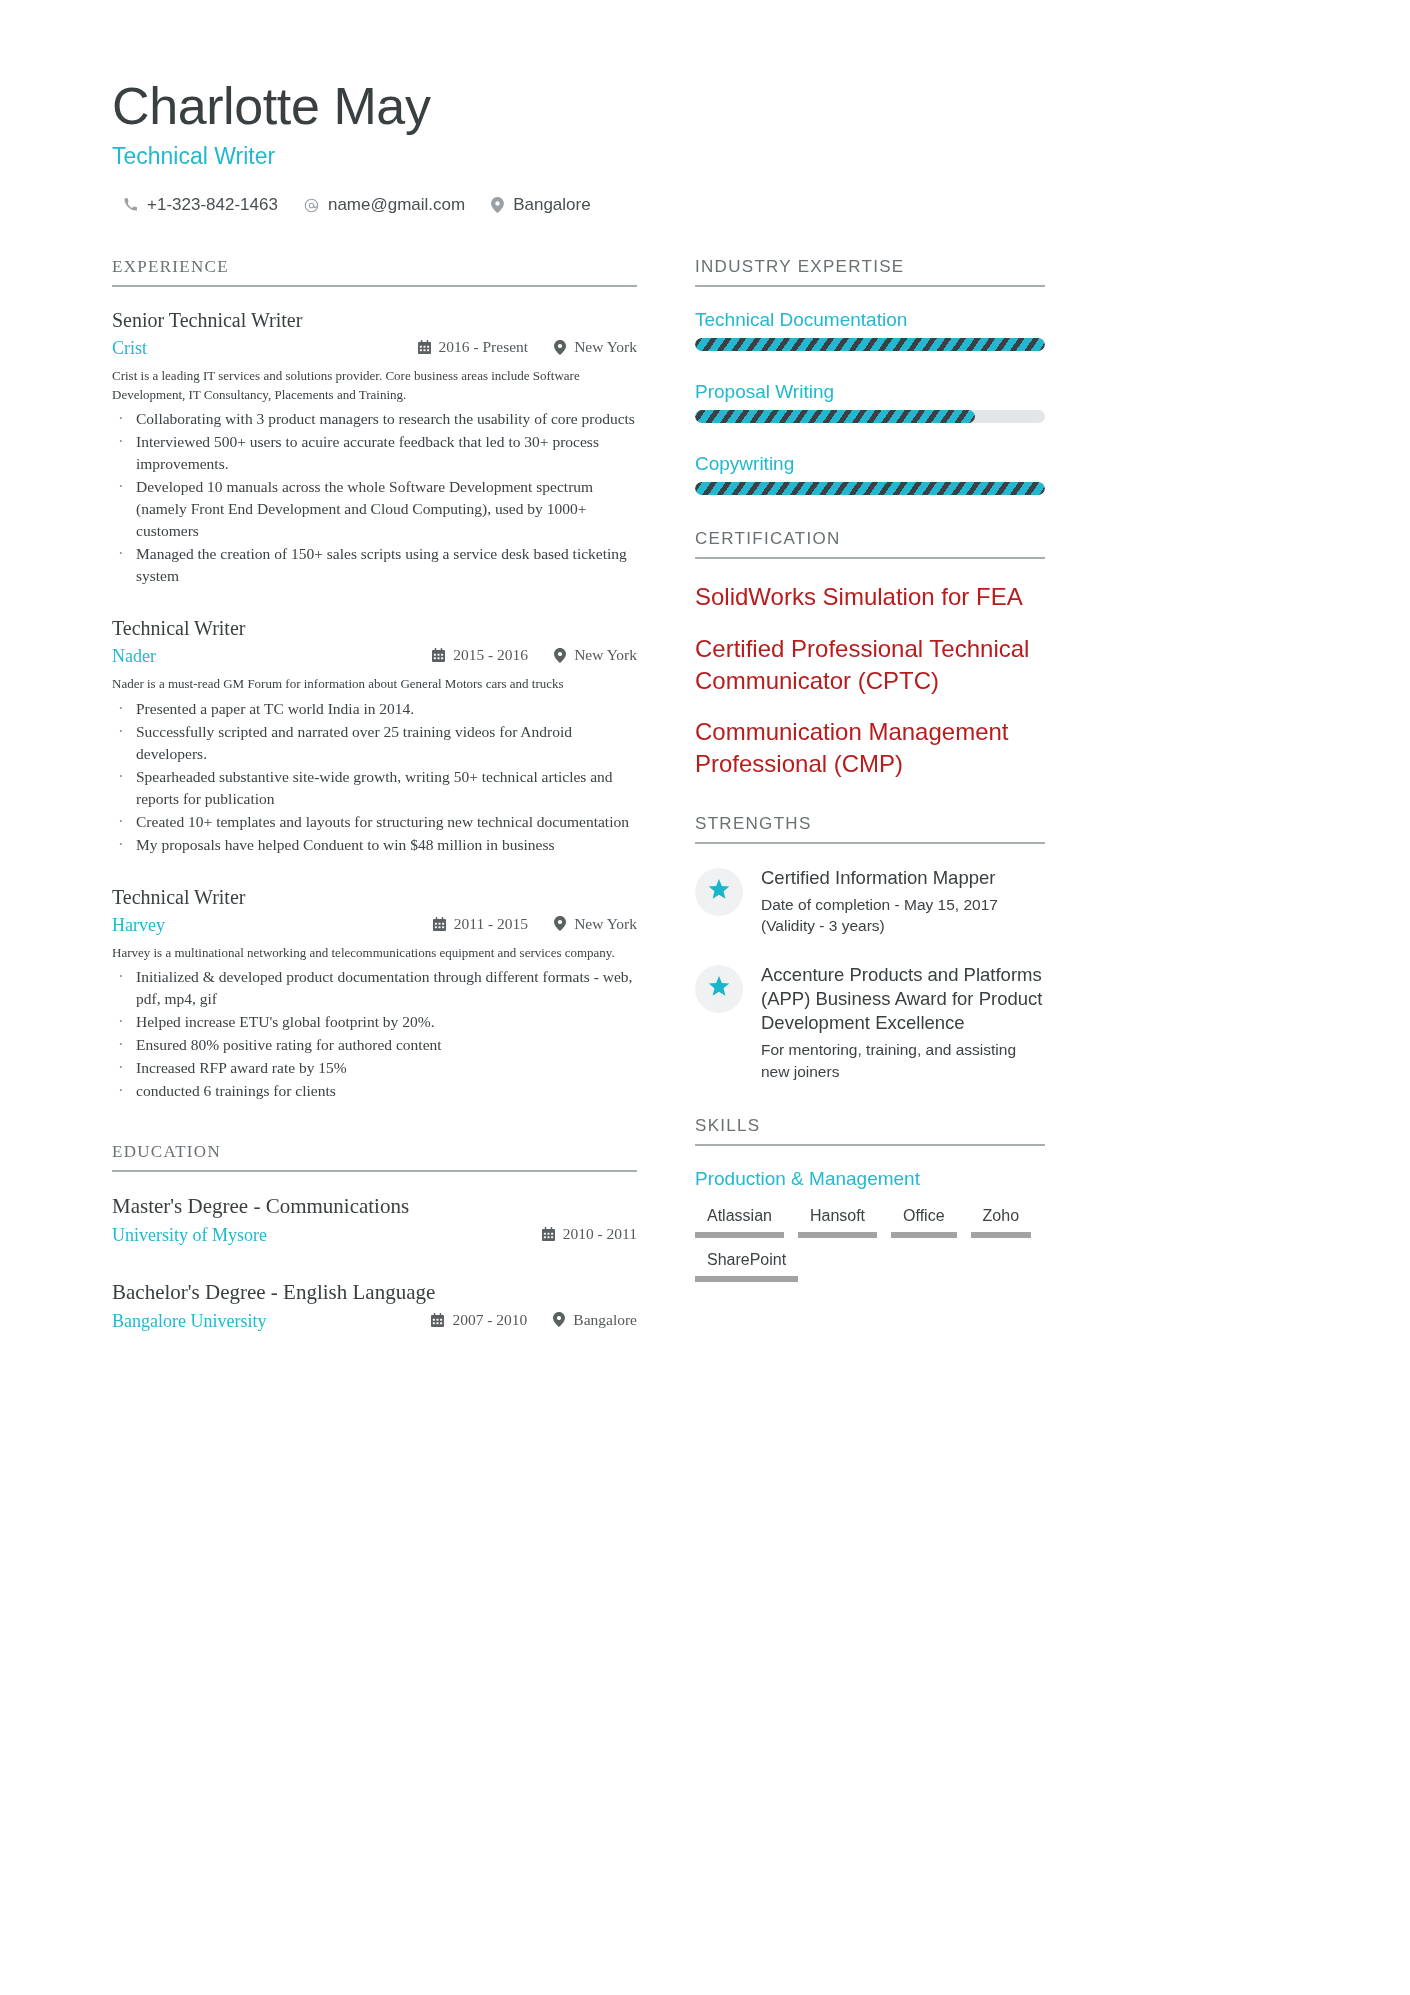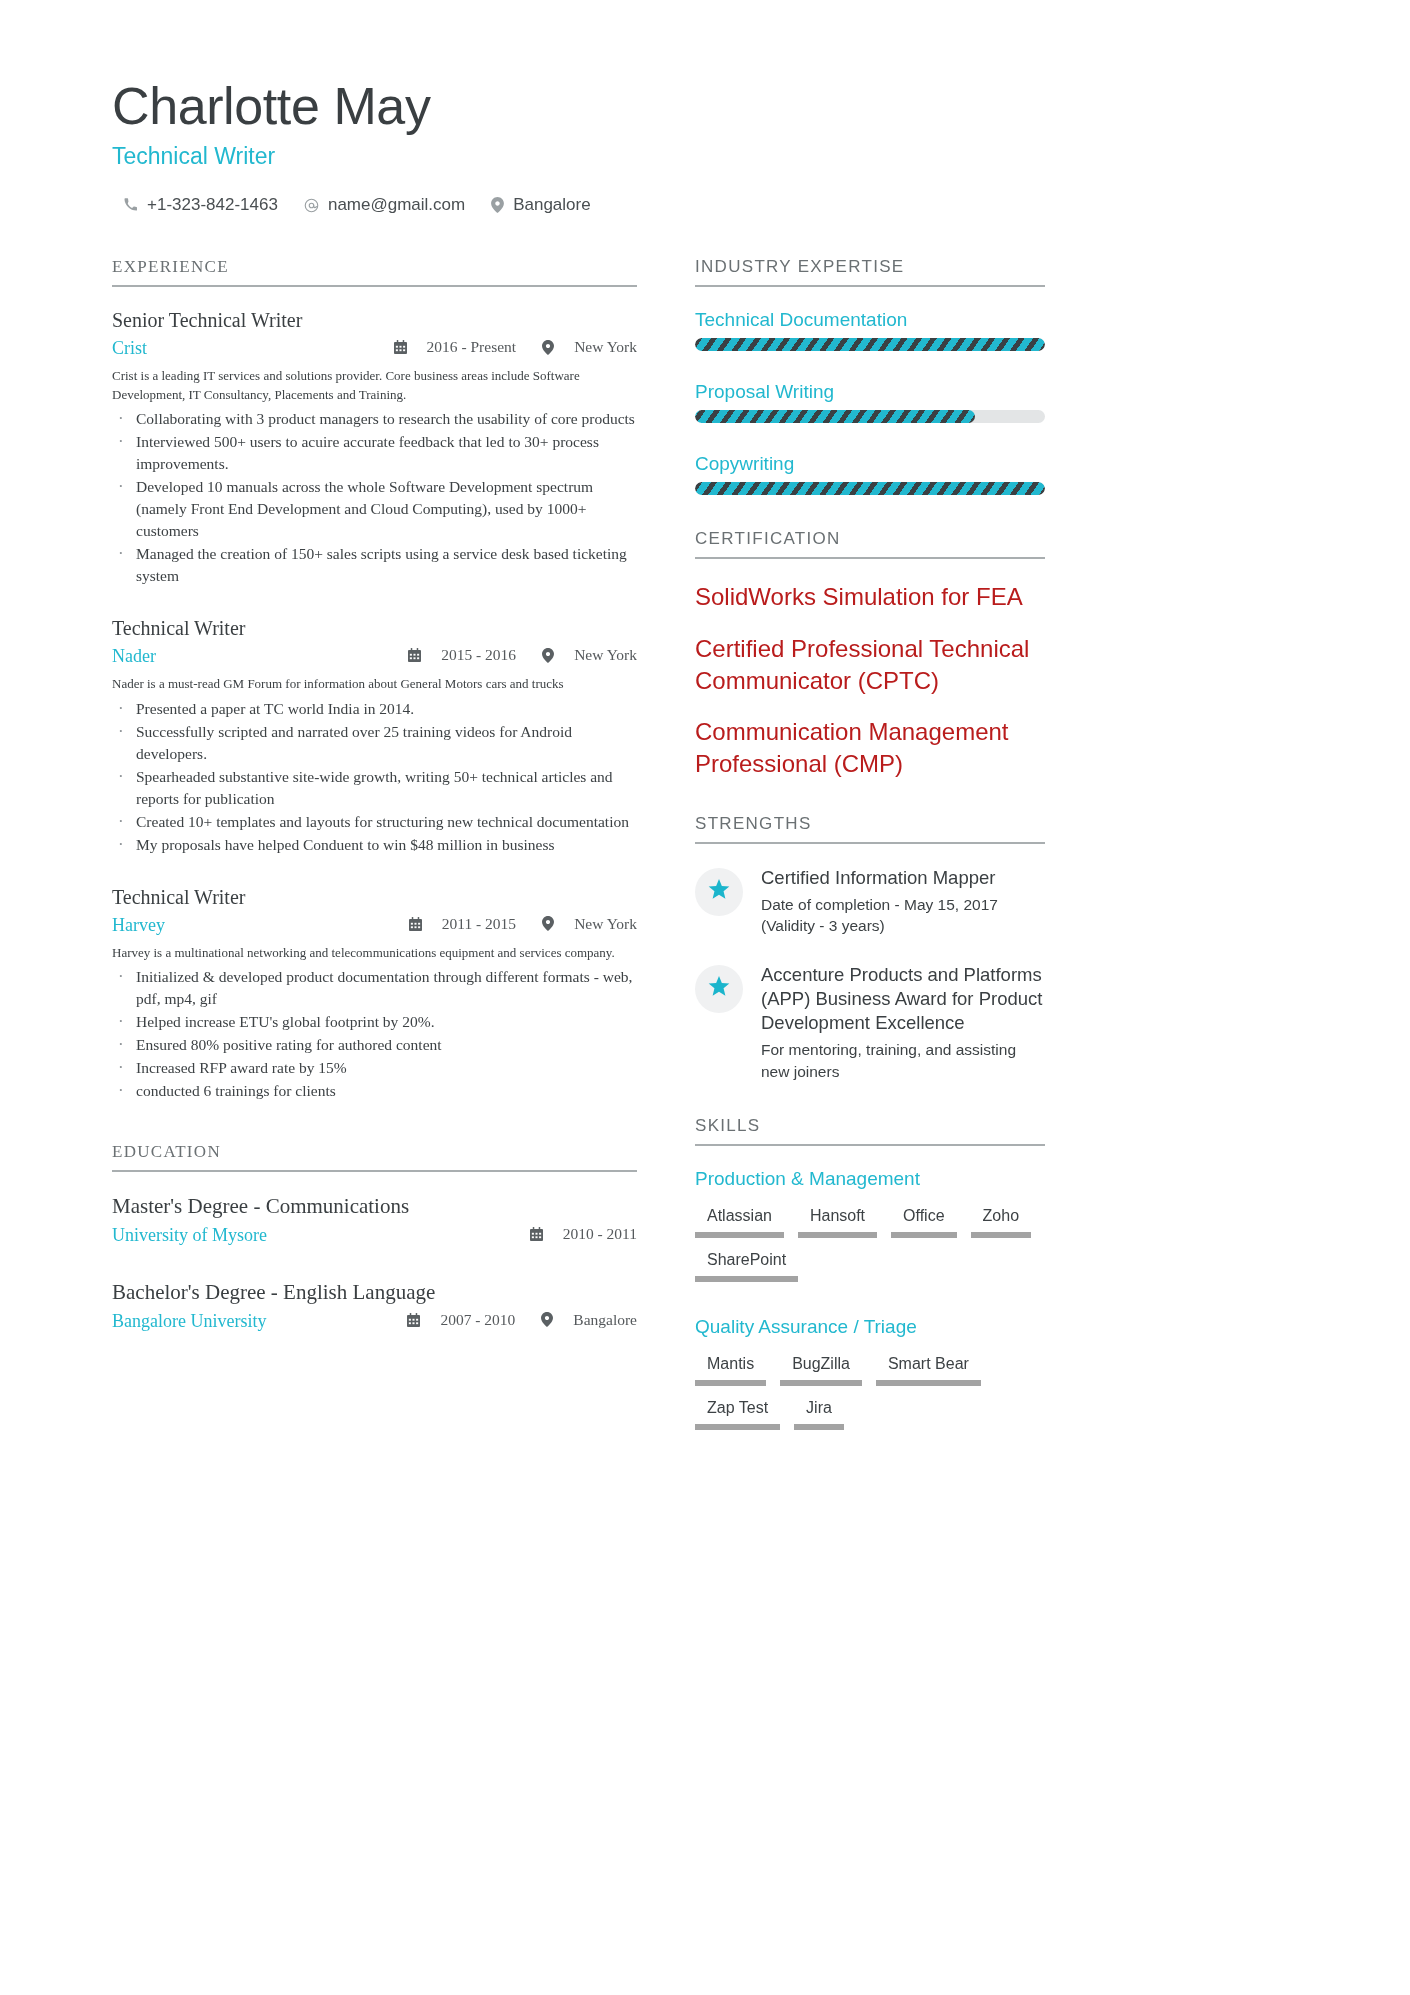--- a/index.html
+++ b/index.html
@@ -79,21 +79,21 @@
     font-size: 18px;
     color: #22b8cf;
   }
   .meta-right {
     display: flex;
     align-items: center;
     gap: 26px;
     font-size: 15.5px;
     color: #55595c;
   }
-  .meta-chip { display: flex; align-items: center; gap: 20px; text-align: center; }
+  .meta-chip { display: flex; align-items: center; gap: 8px; text-align: center; }
   .meta-chip svg { display: block; }
   .entry-summary {
     font-size: 13px;
     line-height: 1.42;
     color: #3d4245;
     margin-bottom: 4px;
   }
   ul.bullets { list-style: none; }
   ul.bullets li {
     position: relative;
@@ -514,27 +514,17 @@
           <div class="skill-group-name">Production &amp; Management</div>
           <div class="skill-tags">
             <span class="skill-tag">Atlassian</span>
             <span class="skill-tag">Hansoft</span>
             <span class="skill-tag">Office</span>
             <span class="skill-tag">Zoho</span>
             <span class="skill-tag">SharePoint</span>
           </div>
         </div>
 
-        <div class="skill-group" style="margin-top:34px;">
-          <div class="skill-group-name">Quality Assurance / Triage</div>
-          <div class="skill-tags">
-            <span class="skill-tag">Mantis</span>
-            <span class="skill-tag">BugZilla</span>
-            <span class="skill-tag">Smart Bear</span>
-            <span class="skill-tag">Zap Test</span>
-            <span class="skill-tag">Jira</span>
-          </div>
-        </div>
       </div>
 
     </div>
   </div>
 </div>
 
 </body></html>

